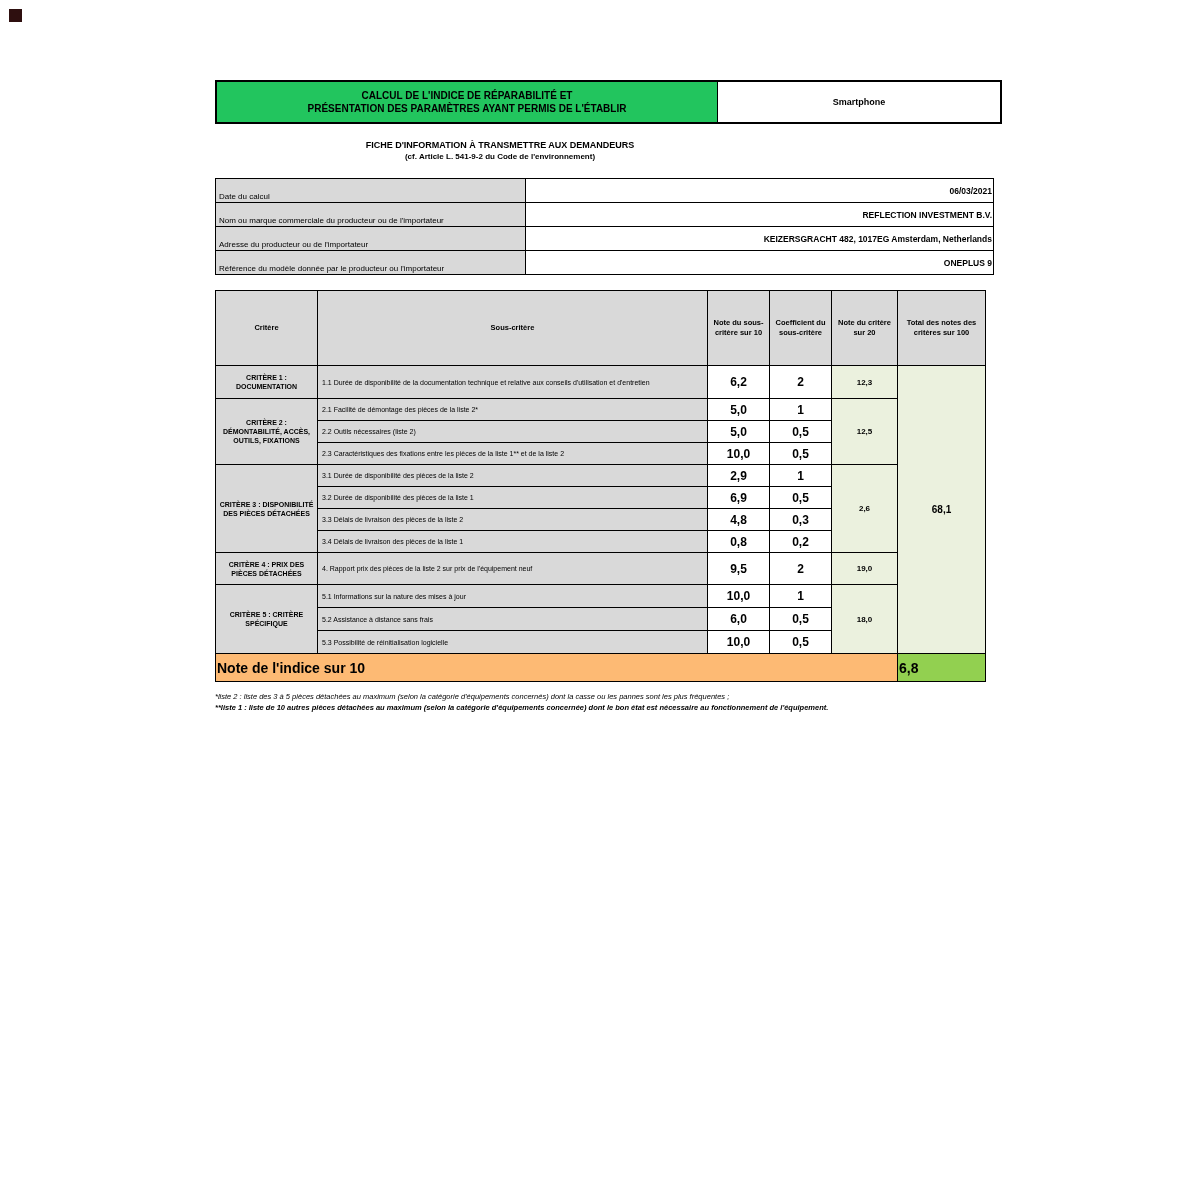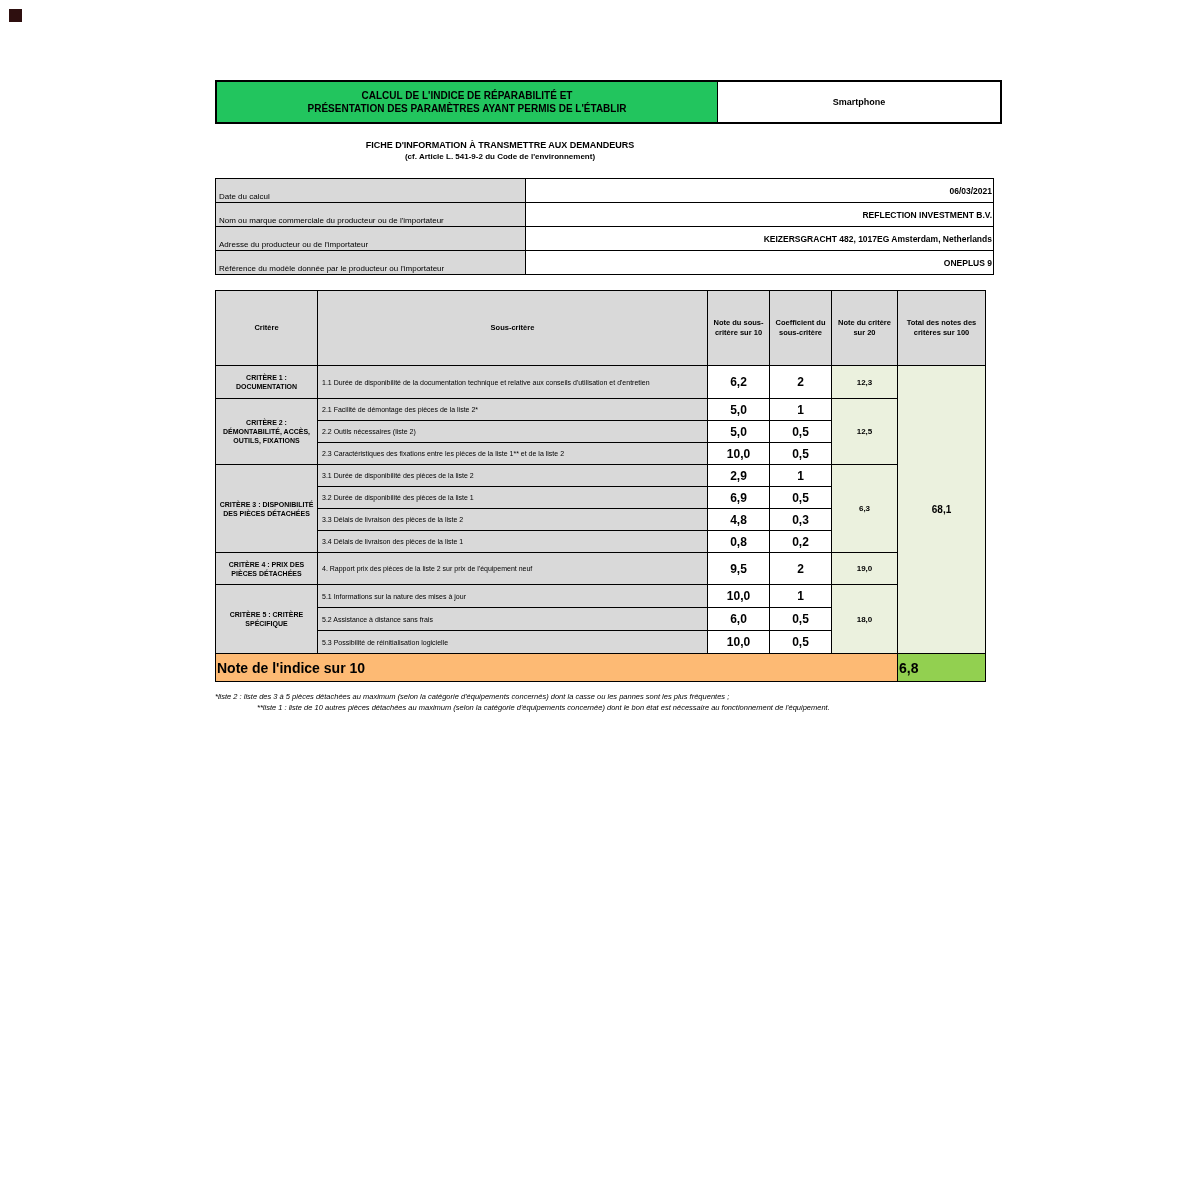--- a/index.html
+++ b/index.html
@@ -38,21 +38,21 @@
   .n20{background:#ebf1de;font-weight:bold;font-size:8px;text-align:center;}
   .tot{background:#ebf1de;font-weight:bold;font-size:10px;text-align:center;}
   tr.r1{height:33px;} tr.r2{height:22px;} tr.r3{height:22px;}
   tr.r4{height:32px;} tr.r5{height:23px;}
   .final-row{height:28px;}
   .final-label{background:#fdba74;font-weight:bold;font-size:14px;padding-right:28px;}
   .final-value{background:#92d050;font-weight:bold;font-size:14px;text-align:left;}
 
   
   .footnotes{margin-top:9px;font-size:7.5px;line-height:11px;font-style:italic;}
-  .footnotes .f2{font-weight:normal;margin-left:42px;}
+  .footnotes .f2{font-weight:bold;}
 </style>
 </head>
 <body>
 
 <div class="corner-mark"></div>
 
 <div class="sheet">
 
   <table class="title-table">
     <tbody>
@@ -138,21 +138,21 @@
         <td class="sub">2.3 Caractéristiques des fixations entre les pièces de la liste 1** et de la liste 2</td>
         <td class="num">10,0</td>
         <td class="num">0,5</td>
       </tr>
 
       <tr class="r3">
         <td class="crit" rowspan="4">CRITÈRE 3 : DISPONIBILITÉ DES PIÈCES DÉTACHÉES</td>
         <td class="sub">3.1 Durée de disponibilité des pièces de la liste 2</td>
         <td class="num">2,9</td>
         <td class="num">1</td>
-        <td class="n20" rowspan="4">6,3</td>
+        <td class="n20" rowspan="4">2,6</td>
       </tr>
       <tr class="r3">
         <td class="sub">3.2 Durée de disponibilité des pièces de la liste 1</td>
         <td class="num">6,9</td>
         <td class="num">0,5</td>
       </tr>
       <tr class="r3">
         <td class="sub">3.3 Délais de livraison des pièces de la liste 2</td>
         <td class="num">4,8</td>
         <td class="num">0,3</td>

